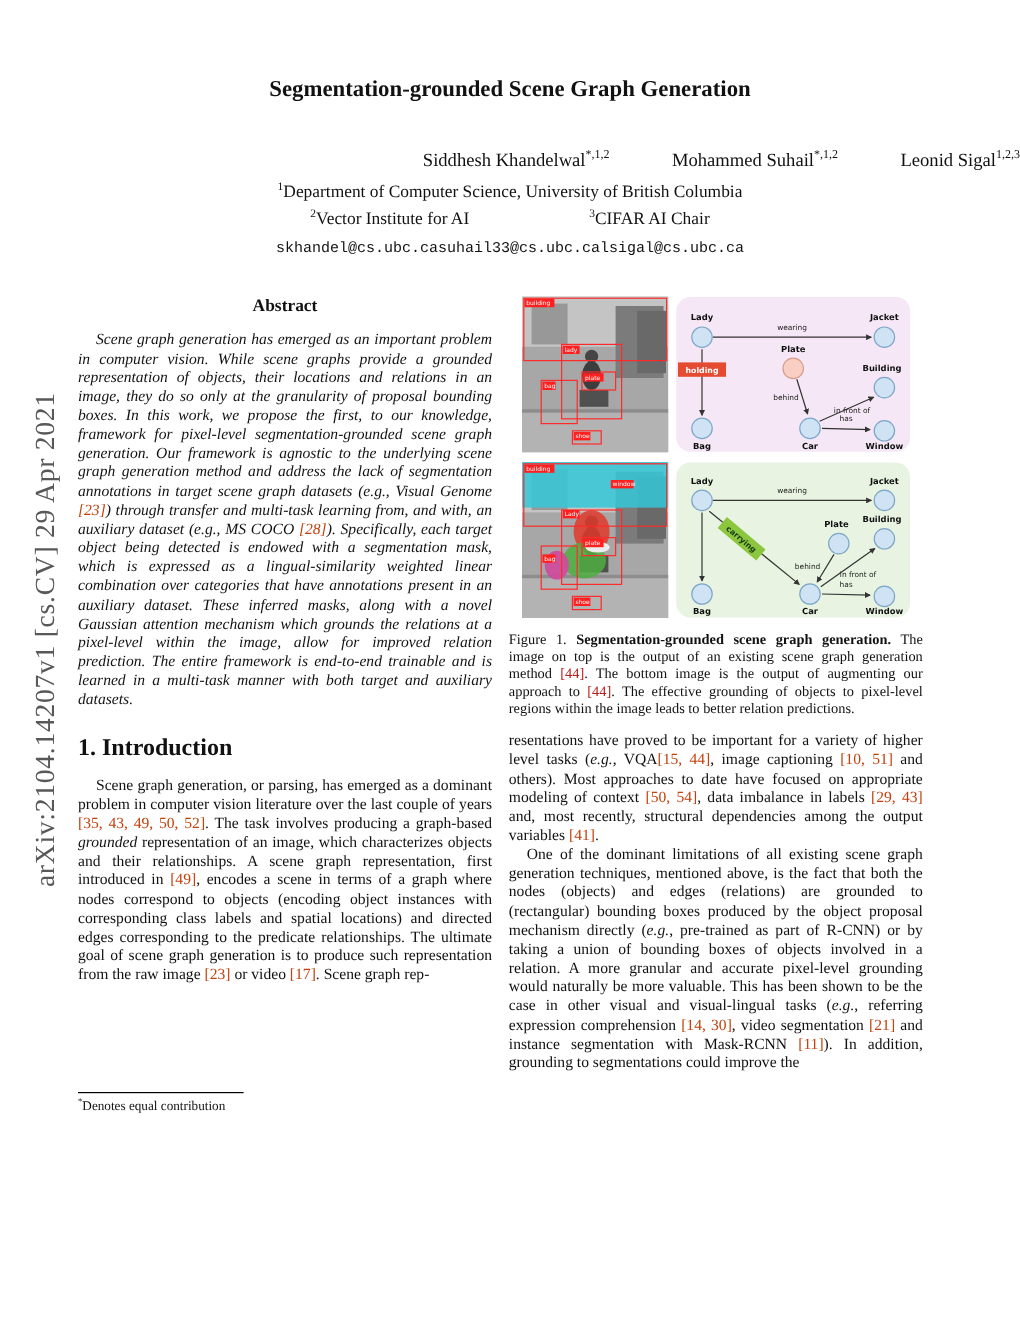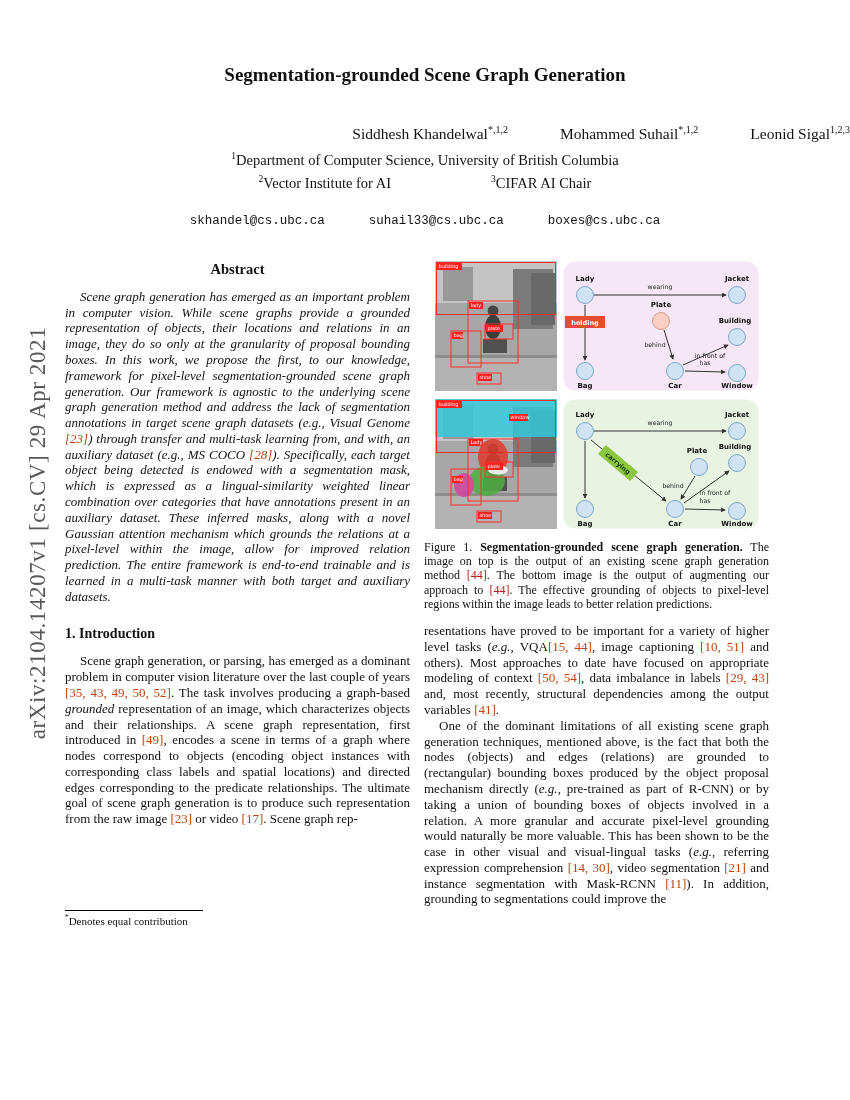--- a/index.html
+++ b/index.html
@@ -13,30 +13,30 @@
     position:absolute; left:38px; top:533px;
     transform:translate(-50%,-50%) rotate(-90deg);
     white-space:nowrap; font-size:23px; color:#585858; letter-spacing:0.6px;
   }
   header { padding-top:64px; text-align:center; }
   .title { font-size:19px; font-weight:bold; margin:0; }
   .authors { margin-top:38px; display:flex; justify-content:flex-end; gap:52px; font-size:15.5px; }
   .authors sup { font-size:10px; }
   .affil { margin-top:7px; font-size:14.5px; }
   .affil-row { display:flex; justify-content:center; gap:100px; margin-top:4px; }
-  .emails { margin-top:22px; display:flex; justify-content:center; gap:44px;
+  .emails { margin-top:8px; display:flex; justify-content:center; 
     font-family:"Liberation Mono", monospace; font-size:12.5px; }
   .email { cursor:pointer; }
 
   .columns { display:flex; gap:14px; padding:0 65px; margin-top:33px; }
   .col { width:345px; }
   p { margin:0; text-align:justify; }
   .abstract-head { text-align:center; font-size:14.5px; margin:0 0 11px; font-weight:bold; }
   .abstract { font-style:italic; font-size:13px; line-height:1.215; }
-  .section-head { font-size:14px; margin:22px 0 11px; font-weight:bold; }
+  .section-head { font-size:20px; margin:22px 0 11px; font-weight:bold; }
   .body { font-size:13px; line-height:1.215; }
   .indent { text-indent:15px; }
 
   
   .g { color:#c2410c; }
   .r { color:#b91c1c;font-family:Liberation Serif, serif; }
   .i { font-style:italic; }
   .b { font-weight:bold; }
   .sup { vertical-align:super; font-size:0.66em; }
 
@@ -75,21 +75,21 @@
       <span class="author"><span>Leonid Sigal</span><sup>1,2,3</sup></span>
     </div>
     <div class="affil"><span class="sup">1</span><span>Department of Computer Science, University of British Columbia</span></div>
     <div class="affil affil-row">
       <span><span class="sup">2</span><span>Vector Institute for AI</span></span>
       <span><span class="sup">3</span><span>CIFAR AI Chair</span></span>
     </div>
     <div class="emails">
       <span class="email">skhandel@cs.ubc.ca</span>
       <span class="email">suhail33@cs.ubc.ca</span>
-      <span class="email">boxes@cs.ubc.ca</span>
+      <span class="email">lsigal@cs.ubc.ca</span>
     </div>
   </header>
 
   <div class="columns">
 
     <div class="col">
       <h2 class="abstract-head">Abstract</h2>
       <p class="abstract indent"><span>Scene graph generation has emerged as an important problem in computer vision. While scene graphs provide a grounded representation of objects, their locations and relations in an image, they do so only at the granularity of proposal bounding boxes. In this work, we propose the first, to our knowledge, framework for pixel-level segmentation-grounded scene graph generation. Our framework is agnostic to the underlying scene graph generation method and address the lack of segmentation annotations in target scene graph datasets (e.g., Visual Genome </span><span class="g">[23]</span><span>) through transfer and multi-task learning from, and with, an auxiliary dataset (e.g., MS COCO </span><span class="g">[28]</span><span>). Specifically, each target object being detected is endowed with a segmentation mask, which is expressed as a lingual-similarity weighted linear combination over categories that have annotations present in an auxiliary dataset. These inferred masks, along with a novel Gaussian attention mechanism which grounds the relations at a pixel-level within the image, allow for improved relation prediction. The entire framework is end-to-end trainable and is learned in a multi-task manner with both target and auxiliary datasets.</span></p>
       <h2 class="section-head">1. Introduction</h2>
       <p class="body indent"><span>Scene graph generation, or parsing, has emerged as a dominant problem in computer vision literature over the last couple of years </span><span class="g">[35, 43, 49, 50, 52]</span><span>. The task involves producing a graph-based </span><span class="i">grounded</span><span> representation of an image, which characterizes objects and their relationships. A scene graph representation, first introduced in </span><span class="g">[49]</span><span>, encodes a scene in terms of a graph where nodes correspond to objects (encoding object instances with corresponding class labels and spatial locations) and directed edges corresponding to the predicate relationships. The ultimate goal of scene graph generation is to produce such representation from the raw image </span><span class="g">[23]</span><span> or video </span><span class="g">[17]</span><span>. Scene graph rep-</span></p>

